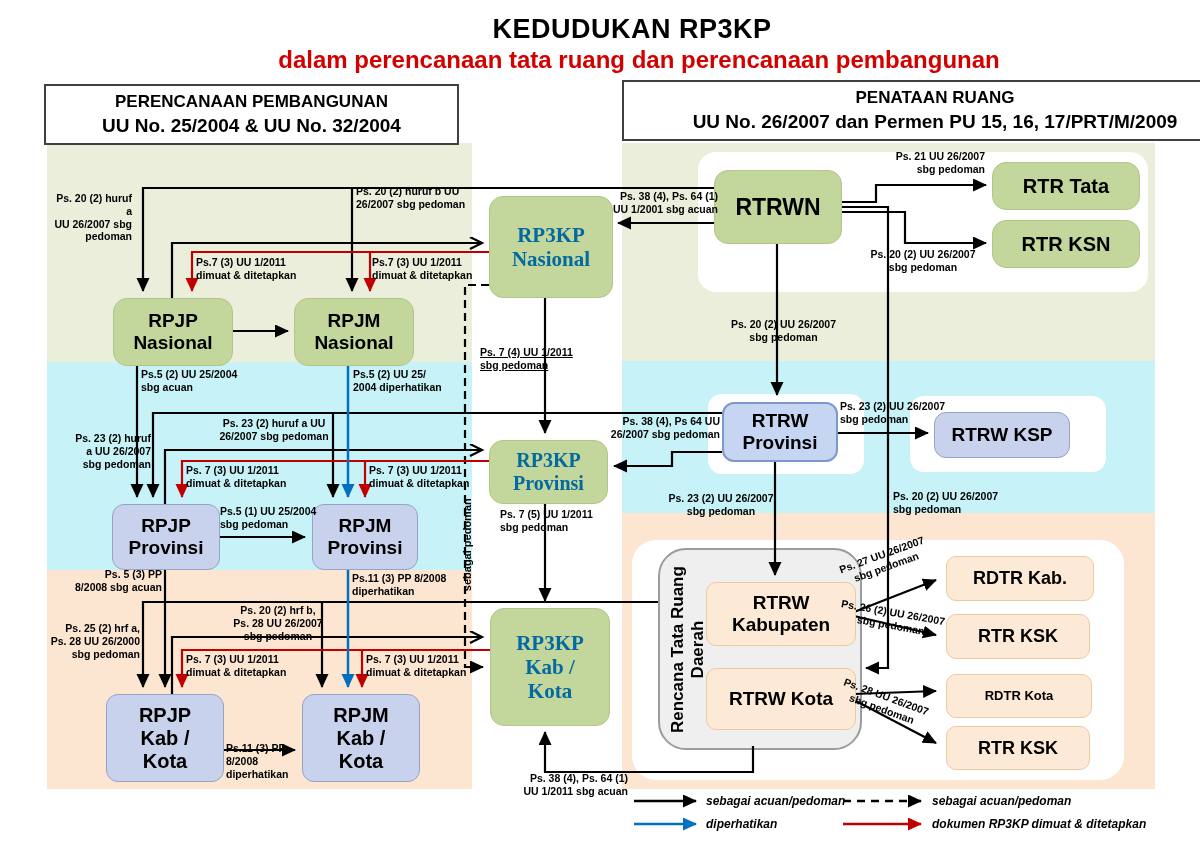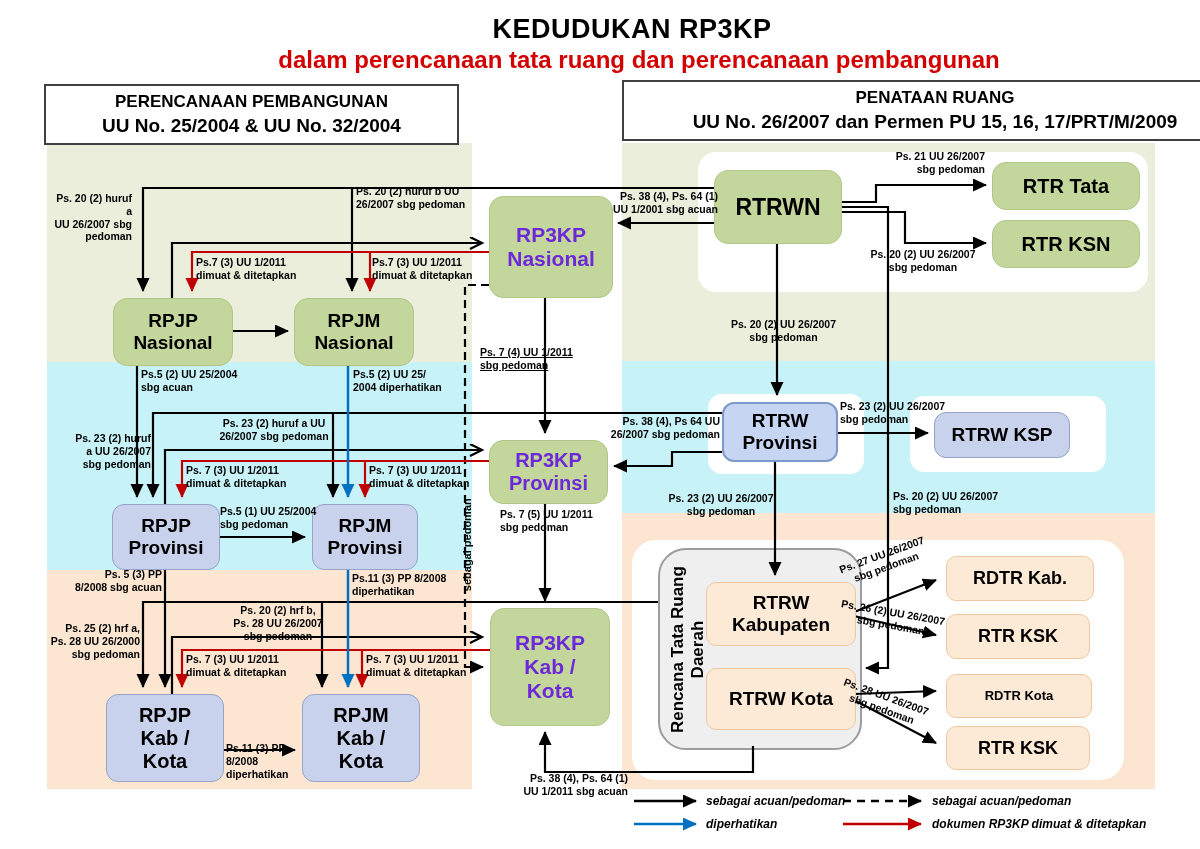--- a/index.html
+++ b/index.html
@@ -15,21 +15,21 @@
   .panel-header .ph1{font-size:17px;font-weight:bold;color:#000;}
   .panel-header .ph2{font-size:19px;font-weight:bold;color:#000;margin-top:3px;}
   .wcont{position:absolute;background:#ffffff;}
   .gcont{position:absolute;background:#efefef;border:2px solid #9c9c9c;border-radius:28px;}
   .box{position:absolute;display:flex;align-items:center;justify-content:center;
        text-align:center;font-weight:bold;color:#000;white-space:pre-line;line-height:1.15;}
   .b-green{background:#c3d69b;border:1px solid #b2c687;border-radius:14px;}
   .b-blue{background:#c8d2ec;border:1px solid #96a3c6;border-radius:12px;}
   .b-bluestrong{background:#c5d5f2;border:2px solid #7d99cc;border-radius:12px;}
   .b-peach{background:#fdead6;border:1.5px solid #ecc9a0;border-radius:10px;}
-  .redtxt{color:#6d28d9;}
+  .redtxt{color:#0369a1;font-family:Liberation Serif, serif;}
   .lbl{position:absolute;font-size:10.5px;font-weight:bold;color:#000;
        line-height:1.22;white-space:pre-line;}
   .tr{text-align:right;} .tc{text-align:center;}
   .rot{transform-origin:center center;}
   .leg-text{position:absolute;font-size:12px;font-weight:bold;color:#000;white-space:nowrap;font-style:italic;}
   svg{position:absolute;left:0;top:0;}
 </style>
 </head>
 <body>
 

